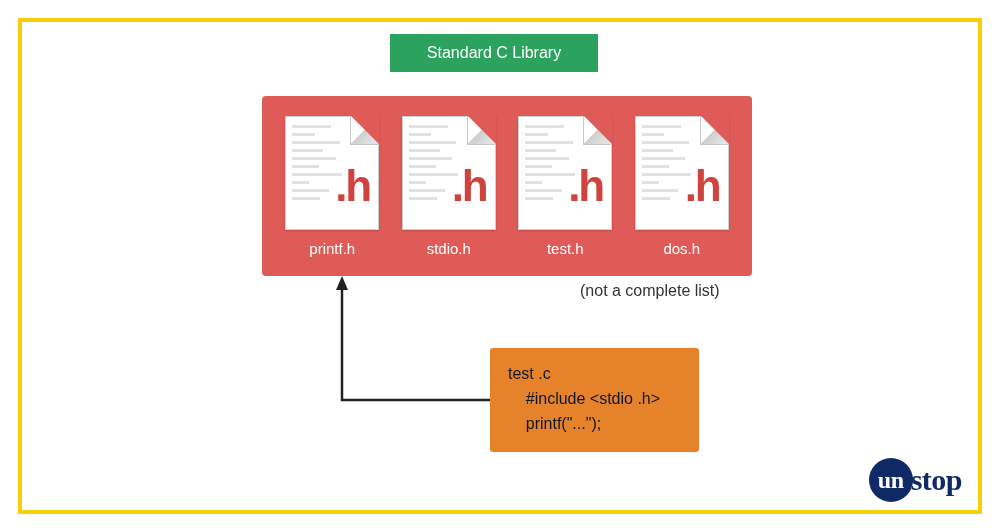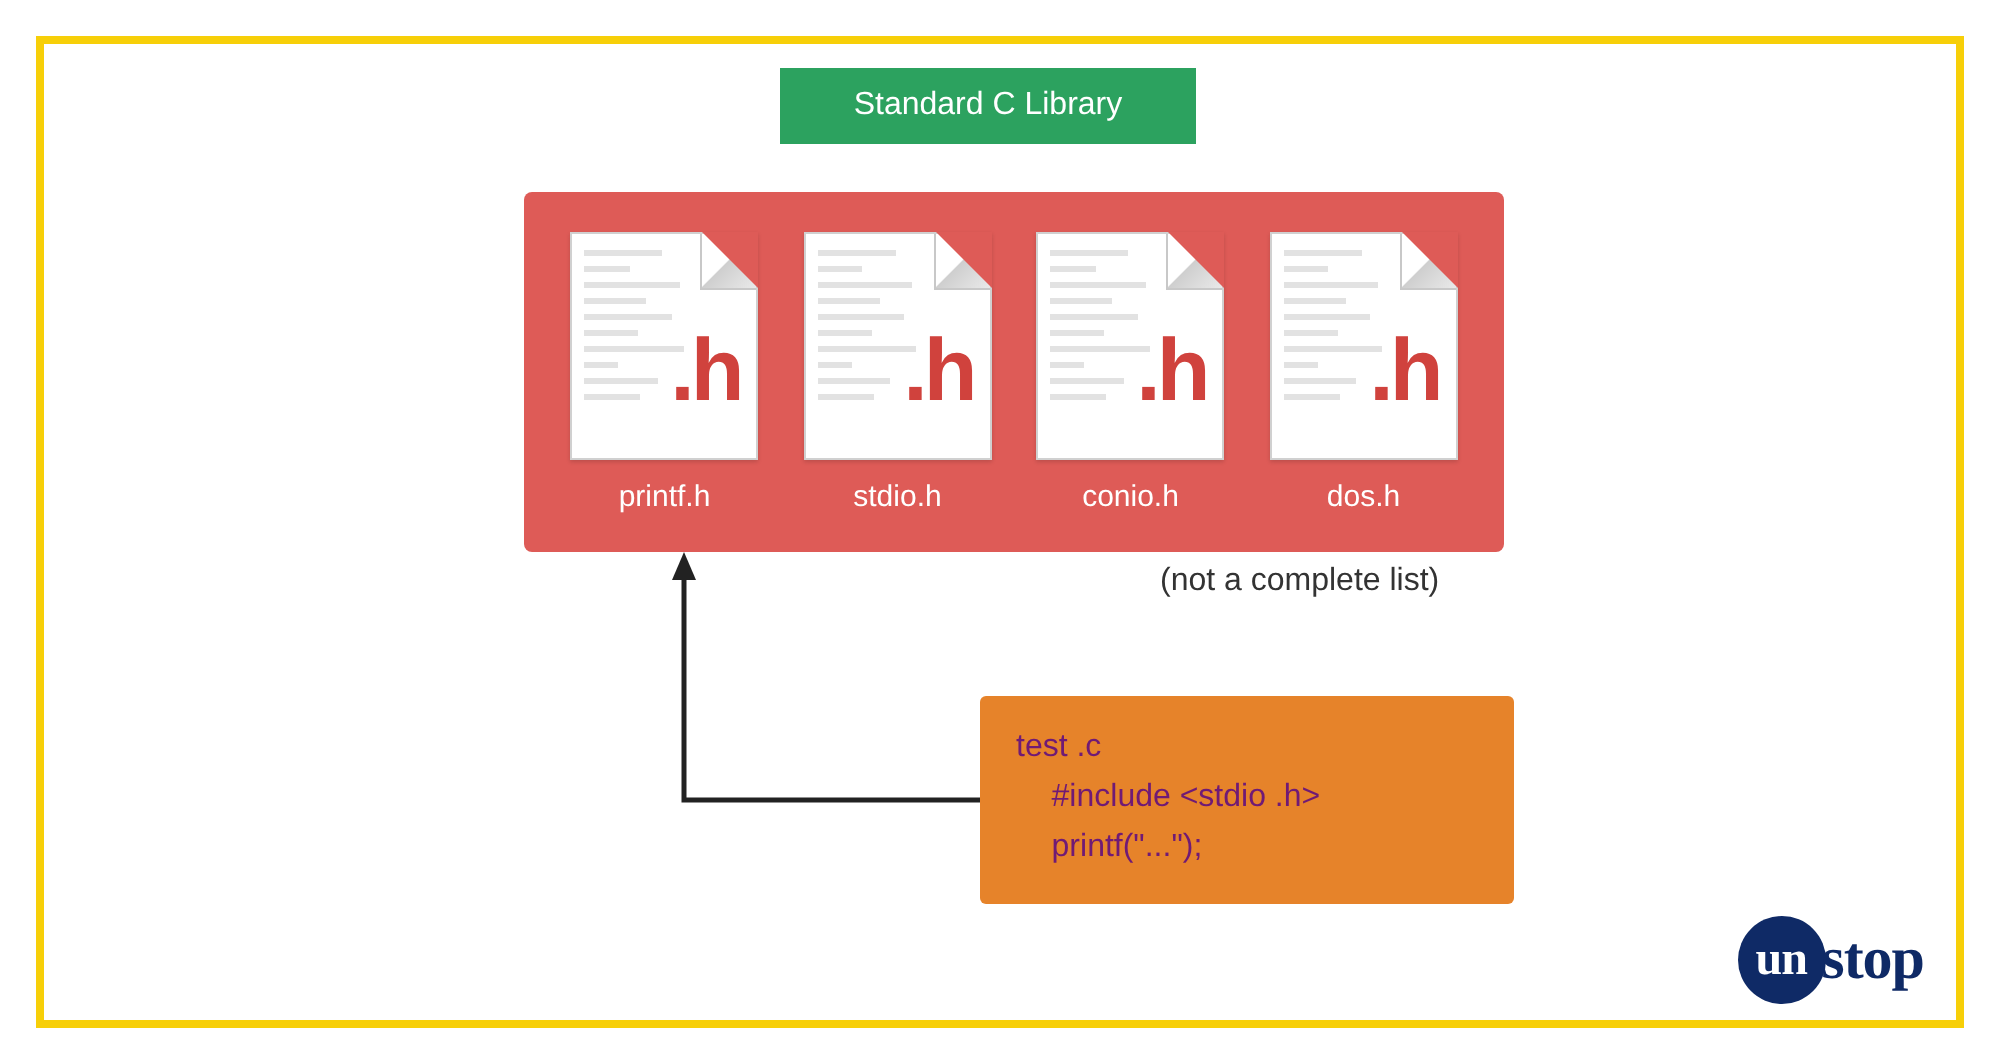--- a/index.html
+++ b/index.html
@@ -118,25 +118,25 @@
     position: absolute;
     top: 282px;
     left: 580px;
     font-size: 16px;
     color: #333333;
   }
   .code-box {
     position: absolute;
     top: 348px;
     left: 490px;
-    width: 267px;
+    width: 209px;
     height: 104px;
     background: #e6832a;
     border-radius: 3px;
-    color: #701a75;
+    color: #0f172a;
     font-size: 16px;
     padding: 14px 18px;
     line-height: 1.55;
     white-space: pre;
     font-family: Arial, Helvetica, sans-serif;
   }
   .arrow {
     position: absolute;
     left: 336px;
     top: 276px;
@@ -229,21 +229,21 @@
           <span></span>
           <span></span>
           <span></span>
           <span></span>
           <span></span>
           <span></span>
         </div>
       <div class="file-fold"></div>
       <div class="file-ext">.h</div>
     </div>
-    <div class="file-label">conio.h</div>
+    <div class="file-label">test.h</div>
   </div>
   <div class="file-col">
     <div class="file-icon">
       <div class="file-scribble">
           <span></span>
           <span></span>
           <span></span>
           <span></span>
           <span></span>
           <span></span>

